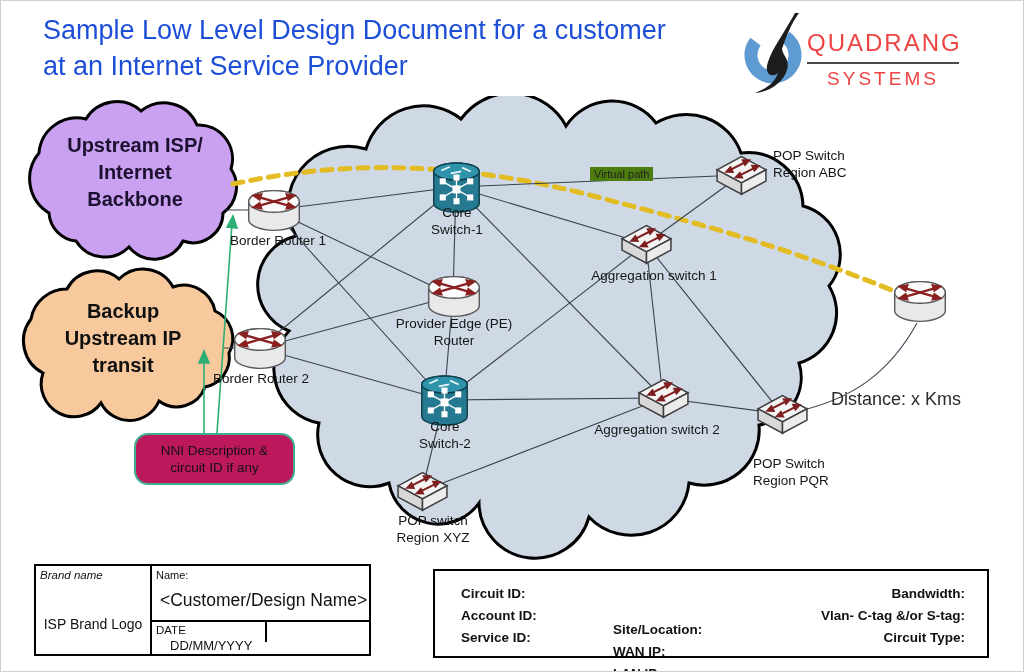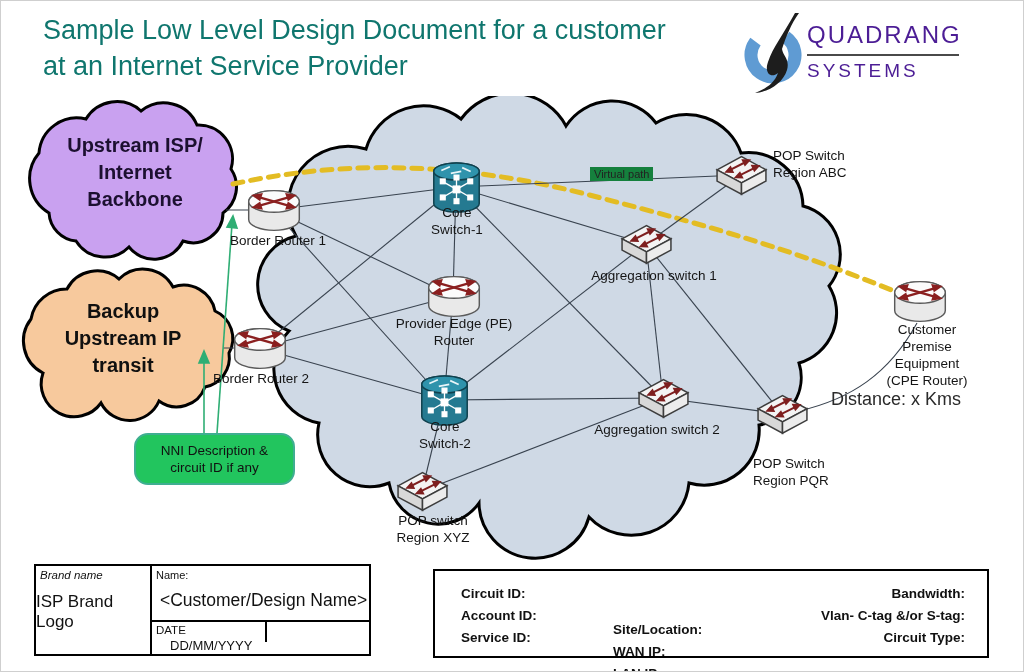--- a/index.html
+++ b/index.html
@@ -1,41 +1,41 @@
 <!DOCTYPE html>
 <html><head>
 <meta charset="utf-8">
 <style>
   html,body{margin:0;padding:0;background:#fff;}
   .stage{position:relative;width:1024px;height:672px;background:#ffffff;overflow:hidden;
          font-family:"Liberation Sans",sans-serif;border:1px solid #cfcfcf;box-sizing:border-box;}
   .abs{position:absolute;}
   .preline{white-space:pre-line;}
-  .page-title{left:42px;top:11px;width:700px;font-size:27px;line-height:36px;color:#0f766e;
+  .page-title{left:42px;top:11px;width:700px;font-size:27px;line-height:36px;color:#1d4ed8;
               letter-spacing:0px;white-space:pre-line;}
   .logo-wrap{left:742px;top:8px;width:230px;height:84px;}
-  .logo-text{position:absolute;left:64px;top:12px;width:152px;text-align:left;color:#4c1d95;}
+  .logo-text{position:absolute;left:64px;top:20px;width:152px;text-align:center;color:#ef4444;}
   .logo-name{font-size:24px;letter-spacing:2px;border-bottom:2px solid #4a4a4a;padding-bottom:5px;}
   .logo-sub{font-size:19px;letter-spacing:3px;margin-top:4px;}
   .cloud-label{position:absolute;transform:translateX(-50%);text-align:center;font-weight:bold;
                font-size:20px;line-height:27px;color:#1c1030;white-space:pre-line;}
   .node-label{position:absolute;transform:translateX(-50%);text-align:center;font-size:13.5px;
               line-height:17px;color:#151515;white-space:pre-line;}
   .node-label.leftal{transform:none;text-align:left;}
-  .vpath-label{position:absolute;left:589px;top:166px;font-size:11px;color:#222;background:#15803d;
+  .vpath-label{position:absolute;left:589px;top:166px;font-size:11px;color:#222;background:#4d7c0f;
                padding:1px 4px;}
   .distance-label{position:absolute;left:830px;top:388px;font-size:18px;color:#2b2b2b;}
-  .nni-box{position:absolute;left:133px;top:432px;width:157px;height:48px;background:#22c55e;
+  .nni-box{position:absolute;left:133px;top:432px;width:157px;height:48px;background:#be185d;
            border:2px solid #3fae91;border-radius:14px;display:flex;align-items:center;
            justify-content:center;text-align:center;font-size:13.5px;line-height:17px;color:#111;}
   .title-block{left:33px;top:563px;width:337px;height:92px;border:2px solid #000;box-sizing:border-box;}
   .tb-left{position:absolute;left:0;top:0;width:116px;height:100%;border-right:2px solid #000;
            box-sizing:border-box;}
   .tb-brand-label{position:absolute;left:4px;top:3px;font-size:11.5px;color:#111;font-style:italic;}
-  .tb-brand-value{position:absolute;left:0;right:0;bottom:22px;text-align:left;font-size:17px;color:#111;}
+  .tb-brand-value{position:absolute;left:0;right:0;bottom:22px;text-align:center;font-size:14px;color:#111;}
   .tb-right{position:absolute;left:116px;top:0;right:0;height:100%;}
   .tb-name{position:absolute;left:0;top:0;right:0;height:56px;border-bottom:2px solid #000;box-sizing:border-box;}
   .tb-name-label{position:absolute;left:4px;top:3px;font-size:11px;color:#111;}
   .tb-name-value{position:absolute;left:8px;top:24px;font-size:17.5px;color:#111;}
   .tb-date{position:absolute;left:0;top:56px;width:115px;bottom:12px;border-right:2px solid #000;box-sizing:border-box;}
   .tb-date-label{position:absolute;left:4px;top:2px;font-size:11.5px;color:#111;}
   .tb-date-value{position:absolute;left:18px;top:16px;font-size:13px;color:#111;}
   .tb-author{position:absolute;left:115px;top:56px;right:0;bottom:0;}
   .tb-author-label{position:absolute;left:6px;top:2px;font-size:11.5px;color:#111;}
   .circuit-block{left:432px;top:568px;width:556px;height:89px;border:2px solid #000;box-sizing:border-box;}
@@ -183,23 +183,20 @@
   <div class="node-label" style="left:444px;top:417px;">Core
 Switch-2</div>
   <div class="node-label" style="left:653px;top:266px;">Aggregation switch 1</div>
   <div class="node-label" style="left:656px;top:420px;">Aggregation switch 2</div>
   <div class="node-label leftal" style="left:772px;top:146px;">POP Switch
 Region ABC</div>
   <div class="node-label leftal" style="left:752px;top:454px;">POP Switch
 Region PQR</div>
   <div class="node-label" style="left:432px;top:511px;">POP switch
 Region XYZ</div>
-  <div class="node-label" style="left:926px;top:320px;">Customer Premise
-Equipment
-(CPE Router)</div>
 
   <div class="vpath-label">Virtual path</div>
   <div class="distance-label">Distance: x Kms</div>
   <div class="nni-box preline">NNI Description &amp;
 circuit ID if any</div>
 
   <div class="abs title-block">
     <div class="tb-left">
       <div class="tb-brand-label">Brand name</div>
       <div class="tb-brand-value">ISP Brand Logo</div>

